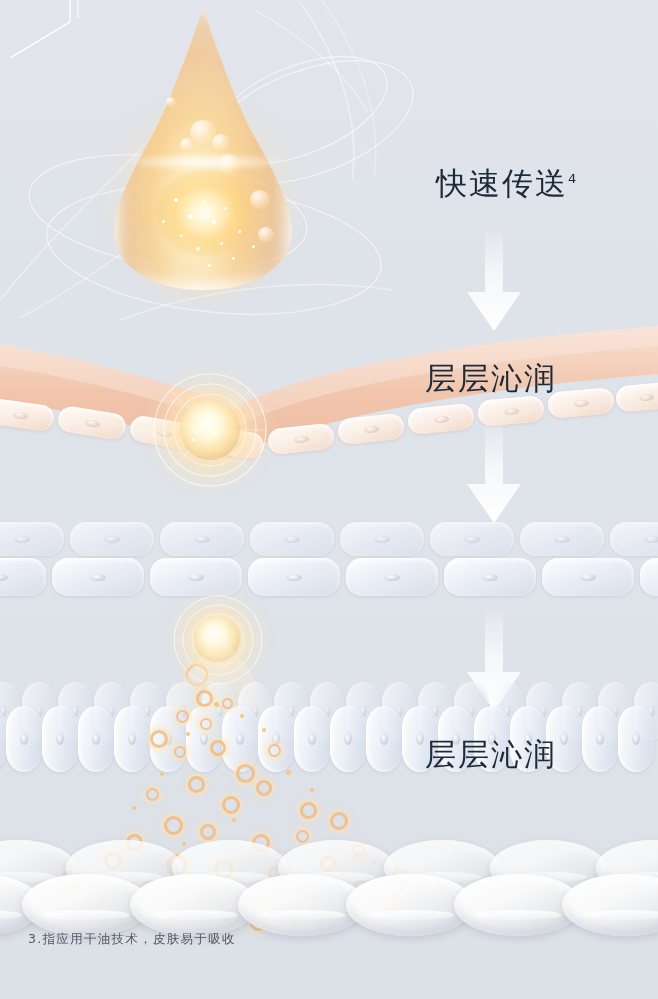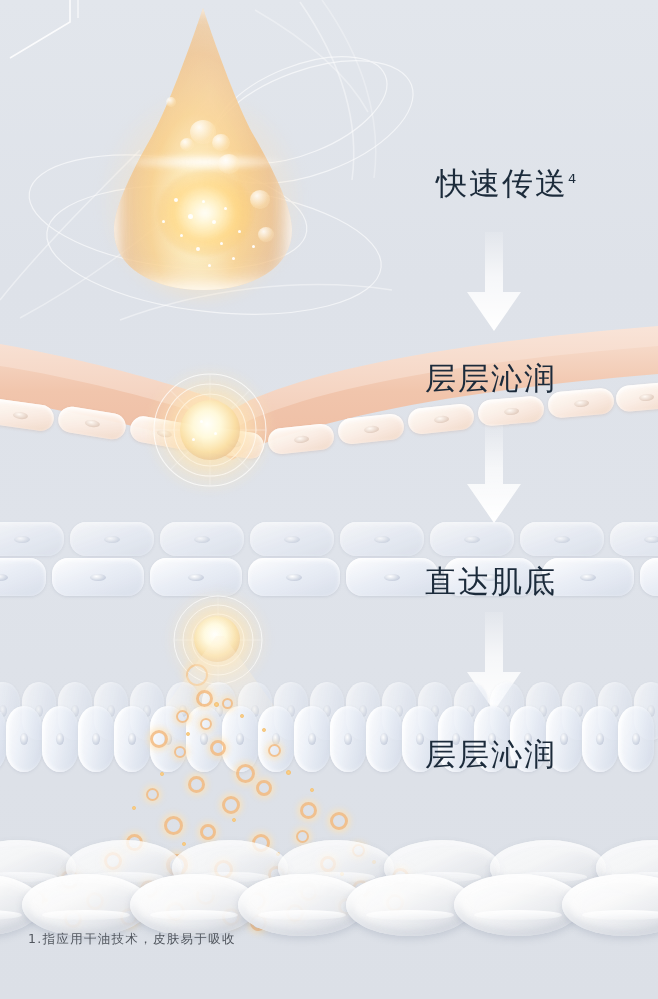--- a/index.html
+++ b/index.html
@@ -307,23 +307,20 @@
       <div class="cellH" style="left:444px;top:36px;width:92px;height:38px;">
           <span class="nuc"></span>
         </div>
       <div class="cellH" style="left:542px;top:36px;width:92px;height:38px;">
           <span class="nuc"></span>
         </div>
       <div class="cellH" style="left:640px;top:36px;width:92px;height:38px;"></div>
     </div>
   </div>
 
-  <div class="label" style="left:425px;top:561px;">
-    <span>直达肌底</span><sup></sup>
-  </div>
 
   <div>
     <div class="sphere" style="left:166px;top:588px;width:104px;height:104px;
         background:radial-gradient(circle,rgba(255,246,226,.8) 0%,rgba(255,230,182,.45) 32%,rgba(255,234,196,.15) 60%,rgba(255,240,212,0) 80%);filter:blur(3px);"></div>
     <svg style="position:absolute;left:170px;top:592px;width:96px;height:96px;" viewBox="0 0 96 96">
       <g fill="none" stroke="#ffffff" stroke-width="1" opacity=".7">
         <circle cx="48" cy="48" r="44"></circle>
           <circle cx="48" cy="48" r="35"></circle>
           <circle cx="48" cy="48" r="26"></circle>
         <line x1="4" y1="48" x2="92" y2="48" opacity=".45"></line>
@@ -542,15 +539,15 @@
       <div class="cap" style="left:596px;top:-6px;width:116px;height:56px;opacity:.82;"></div>
       <div class="cap" style="left:-86px;top:28px;width:128px;height:62px;"></div>
       <div class="cap" style="left:22px;top:28px;width:128px;height:62px;"></div>
       <div class="cap" style="left:130px;top:28px;width:128px;height:62px;"></div>
       <div class="cap" style="left:238px;top:28px;width:128px;height:62px;"></div>
       <div class="cap" style="left:346px;top:28px;width:128px;height:62px;"></div>
       <div class="cap" style="left:454px;top:28px;width:128px;height:62px;"></div>
       <div class="cap" style="left:562px;top:28px;width:128px;height:62px;"></div>
     </div>
 
-  <div class="footnote">1.指应用干油技术，皮肤易于吸收</div>
+  <div class="footnote">3.指应用干油技术，皮肤易于吸收</div>
 
 </div>
 
 </body></html>

